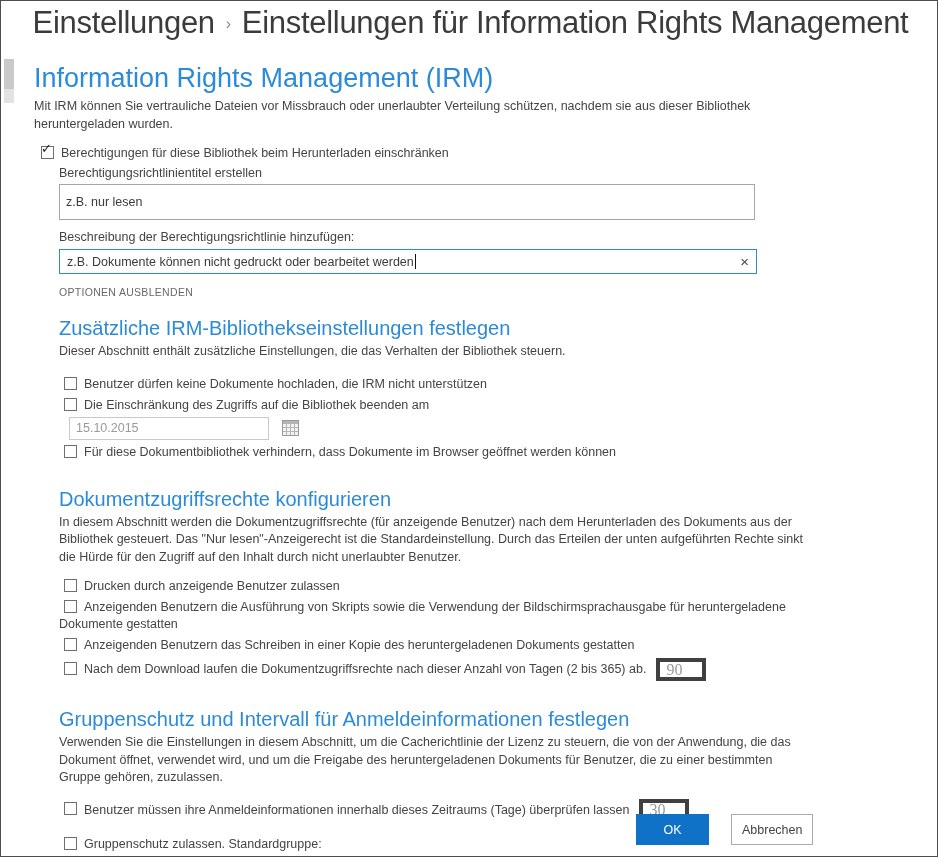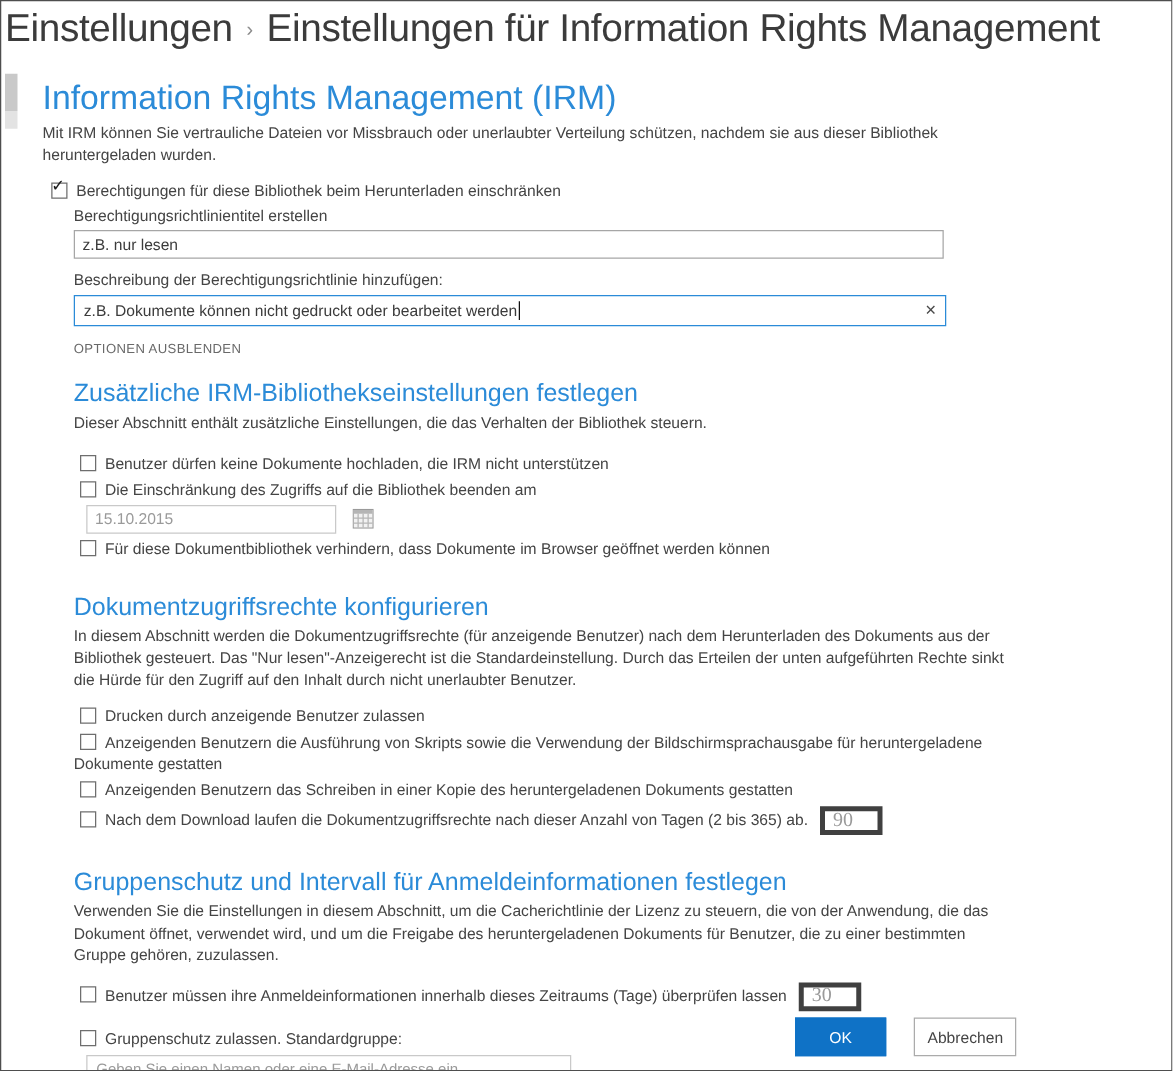--- a/index.html
+++ b/index.html
@@ -1,20 +1,20 @@
 <!DOCTYPE html>
 <html lang="de"><head>
 <meta charset="utf-8">
 <style>
   html,body{margin:0;padding:0;background:#fff;}
   body{width:938px;height:857px;font-family:"Liberation Sans","DejaVu Sans",sans-serif;}
   .page{position:relative;box-sizing:border-box;width:938px;height:857px;border:1px solid #4e4e4e;background:#fff;overflow:hidden;}
 
   
-  .breadcrumb{padding:4px 0 0 3px;font-size:31px;font-weight:200;color:#3b3b3b;white-space:nowrap;overflow:hidden;letter-spacing:-0.3px;}
+  .breadcrumb{padding:4px 0 0 3px;font-size:31px;font-weight:200;color:#3b3b3b;white-space:nowrap;overflow:hidden;letter-spacing:-0.3px;text-align:center;}
   .bc-parent{color:#3b3b3b;cursor:pointer;}
   .bc-sep{font-size:16px;color:#8c8c8c;margin:0 11px;vertical-align:4px;}
 
   
   .scroll-thumb{position:absolute;left:3px;top:58px;width:10px;height:44px;
     background:linear-gradient(#c9c9c9 0,#c9c9c9 30px,#e3e3e3 30px,#e3e3e3 100%);}
 
   .content{margin-left:33px;}
   h1{font-size:27px;line-height:30px;font-weight:200;color:#2b8bd8;margin:22px 0 5px 0;}
   .desc{margin:0;}
@@ -26,21 +26,21 @@
   .cb .check{display:none;position:absolute;left:-1px;top:-5px;font-size:13px;font-weight:bold;color:#1b1b1b;line-height:13px;}
   .cb.checked .check{display:block;}
   .cb-row{font-size:12.5px;line-height:17px;color:#444;margin-top:4px;white-space:nowrap;}
   .wrap-line{font-size:12.5px;line-height:17px;color:#444;margin-left:-5px;white-space:nowrap;}
 
   .restrict-row{margin:12px 0 0 7px;}
   .sub{margin-left:25px;}
   .field-label{font-size:12.5px;color:#444;margin-top:3px;line-height:17px;}
   .mt8{margin-top:9px;}
 
-  .text-input{box-sizing:border-box;width:696px;height:23px;border:1px solid #a6a6a6;background:#fff;
+  .text-input{box-sizing:border-box;width:696px;height:36px;border:1px solid #a6a6a6;background:#fff;
       font-family:"Liberation Sans","DejaVu Sans",sans-serif;font-size:12.5px;color:#3b3b3b;padding:1px 6px;margin-top:2px;outline:none;}
   .text-input::placeholder{color:#9a9a9a;opacity:1;}
 
   .fake-input{box-sizing:border-box;width:698px;height:25px;border:1px solid #2b8bd8;background:#fff;
       display:flex;align-items:center;padding:0 7px;margin-top:3px;cursor:text;}
   .fi-text{font-size:12.5px;color:#3b3b3b;white-space:nowrap;}
   .caret{width:1px;height:15px;background:#101010;margin-left:1px;flex:none;}
   .clear-x{margin-left:auto;font-size:15px;color:#4a4a4a;line-height:15px;cursor:pointer;flex:none;}
 
   .hide-options{font-size:10.5px;color:#696969;letter-spacing:0.3px;margin-top:12px;cursor:pointer;}

